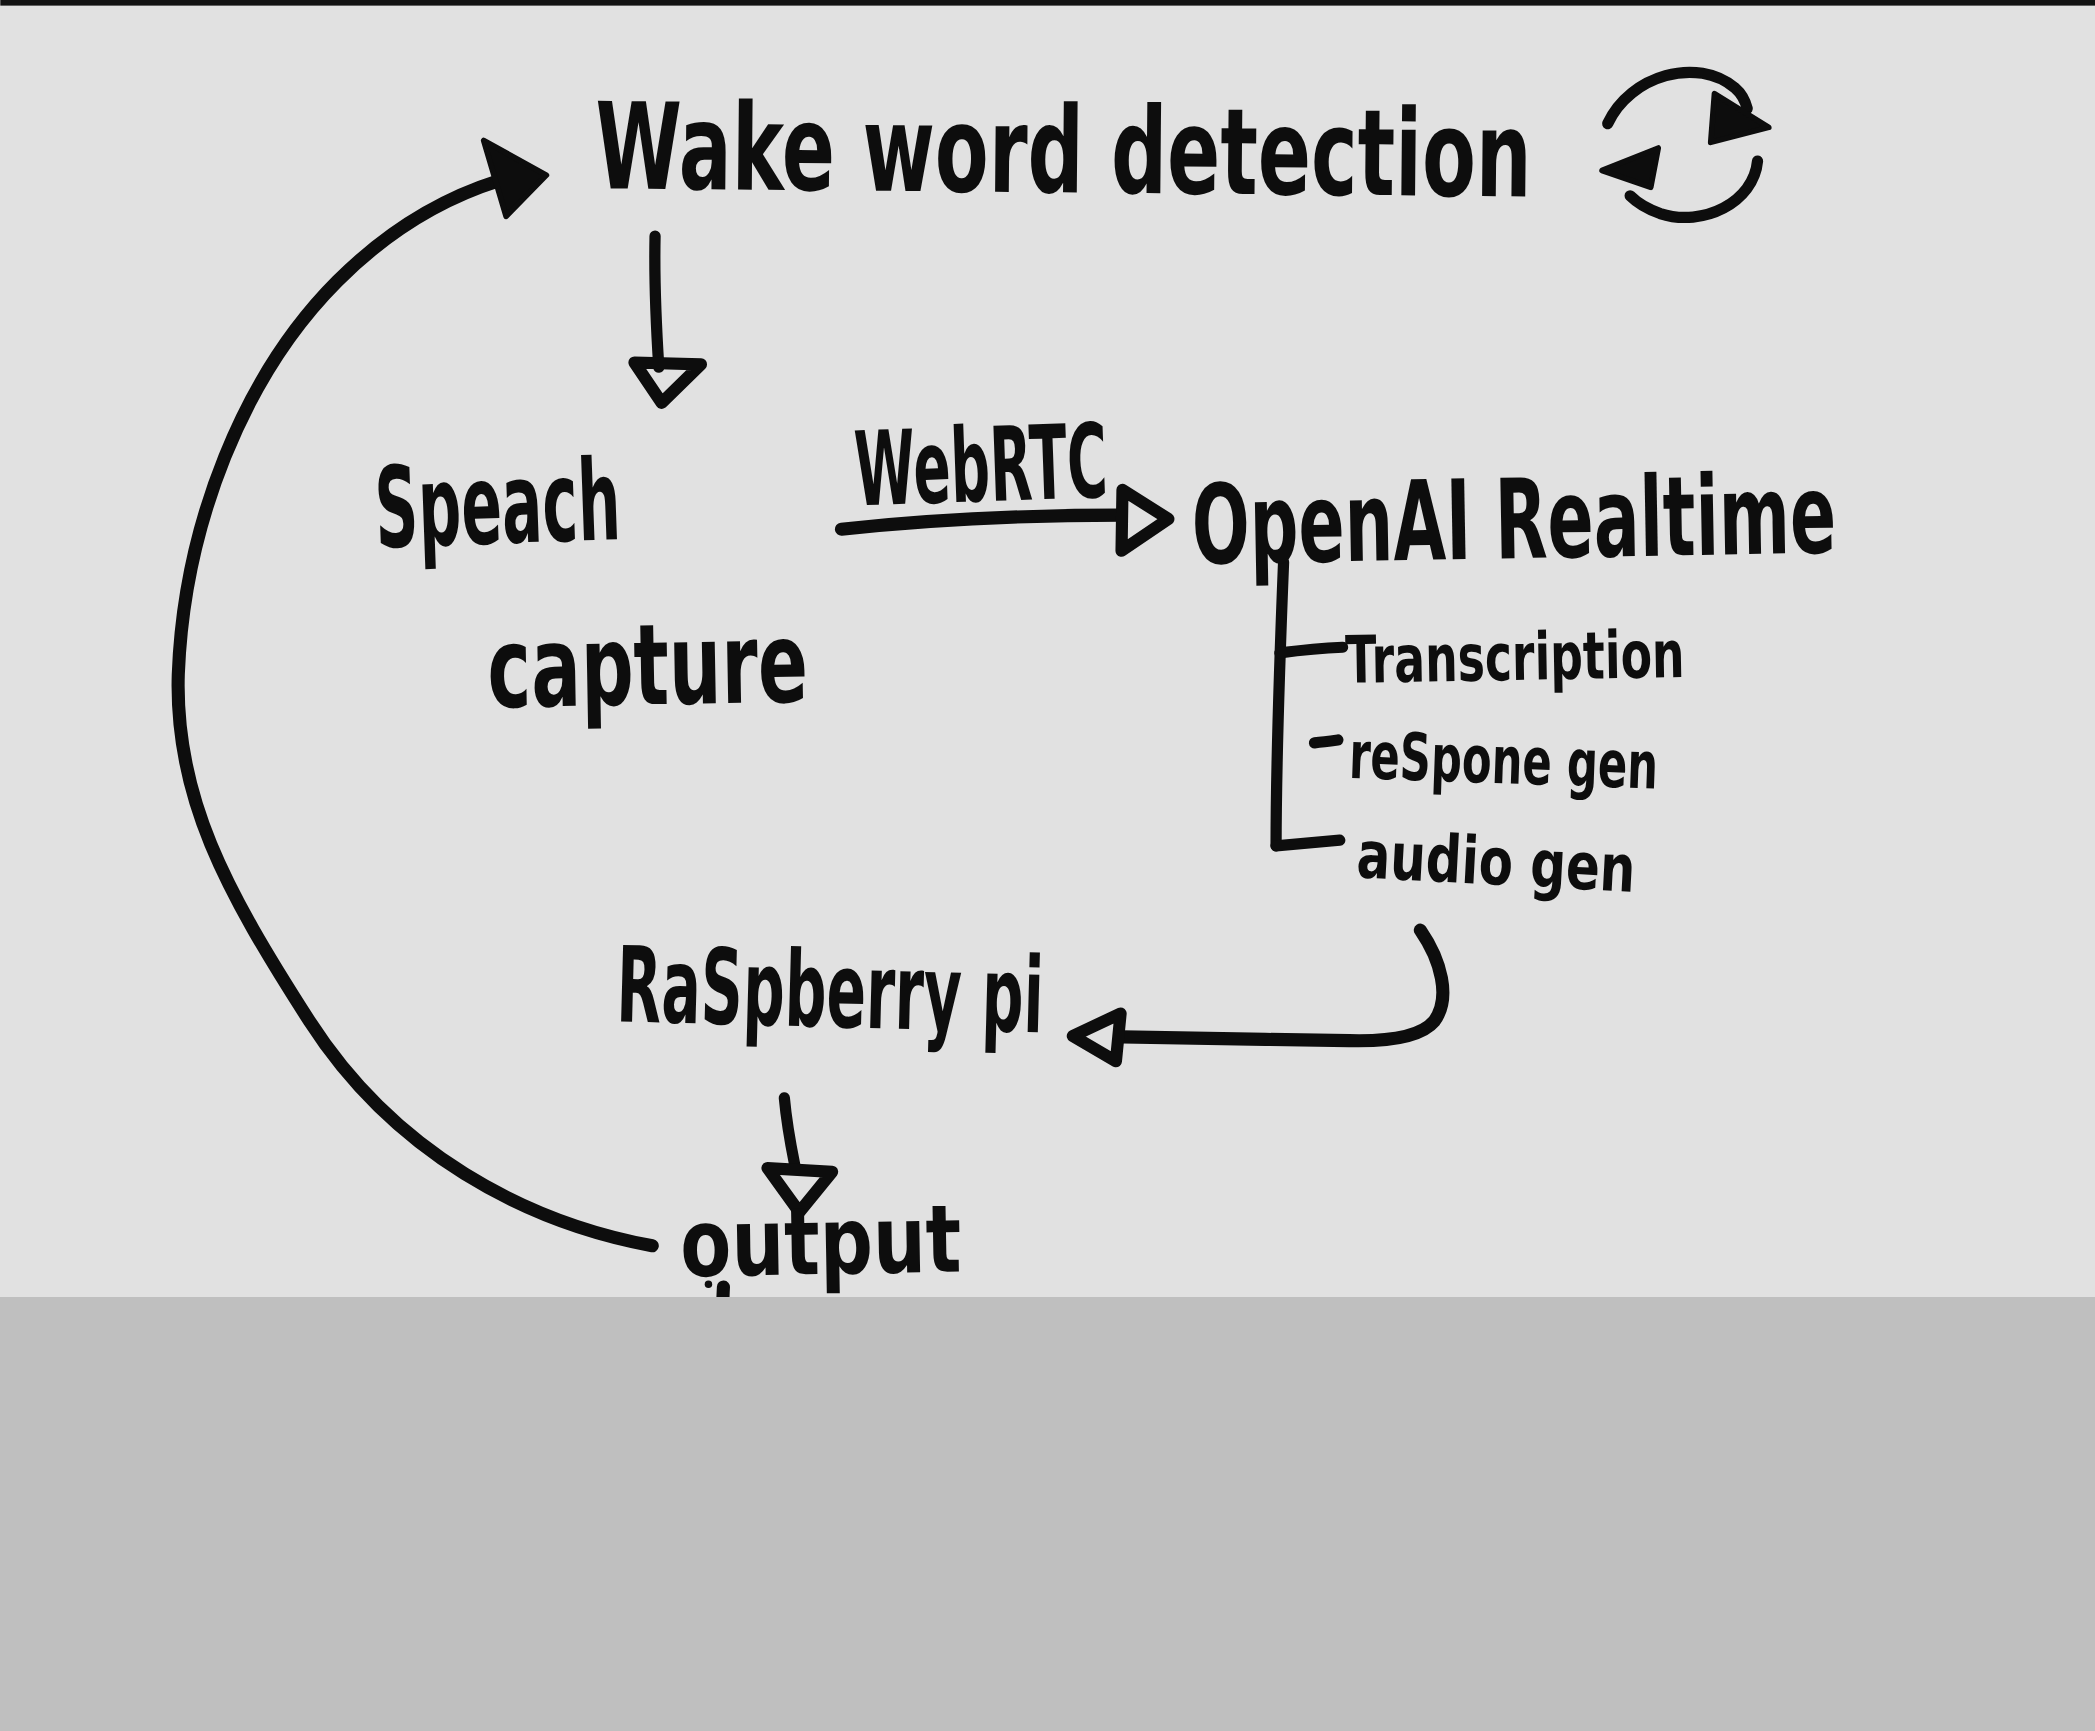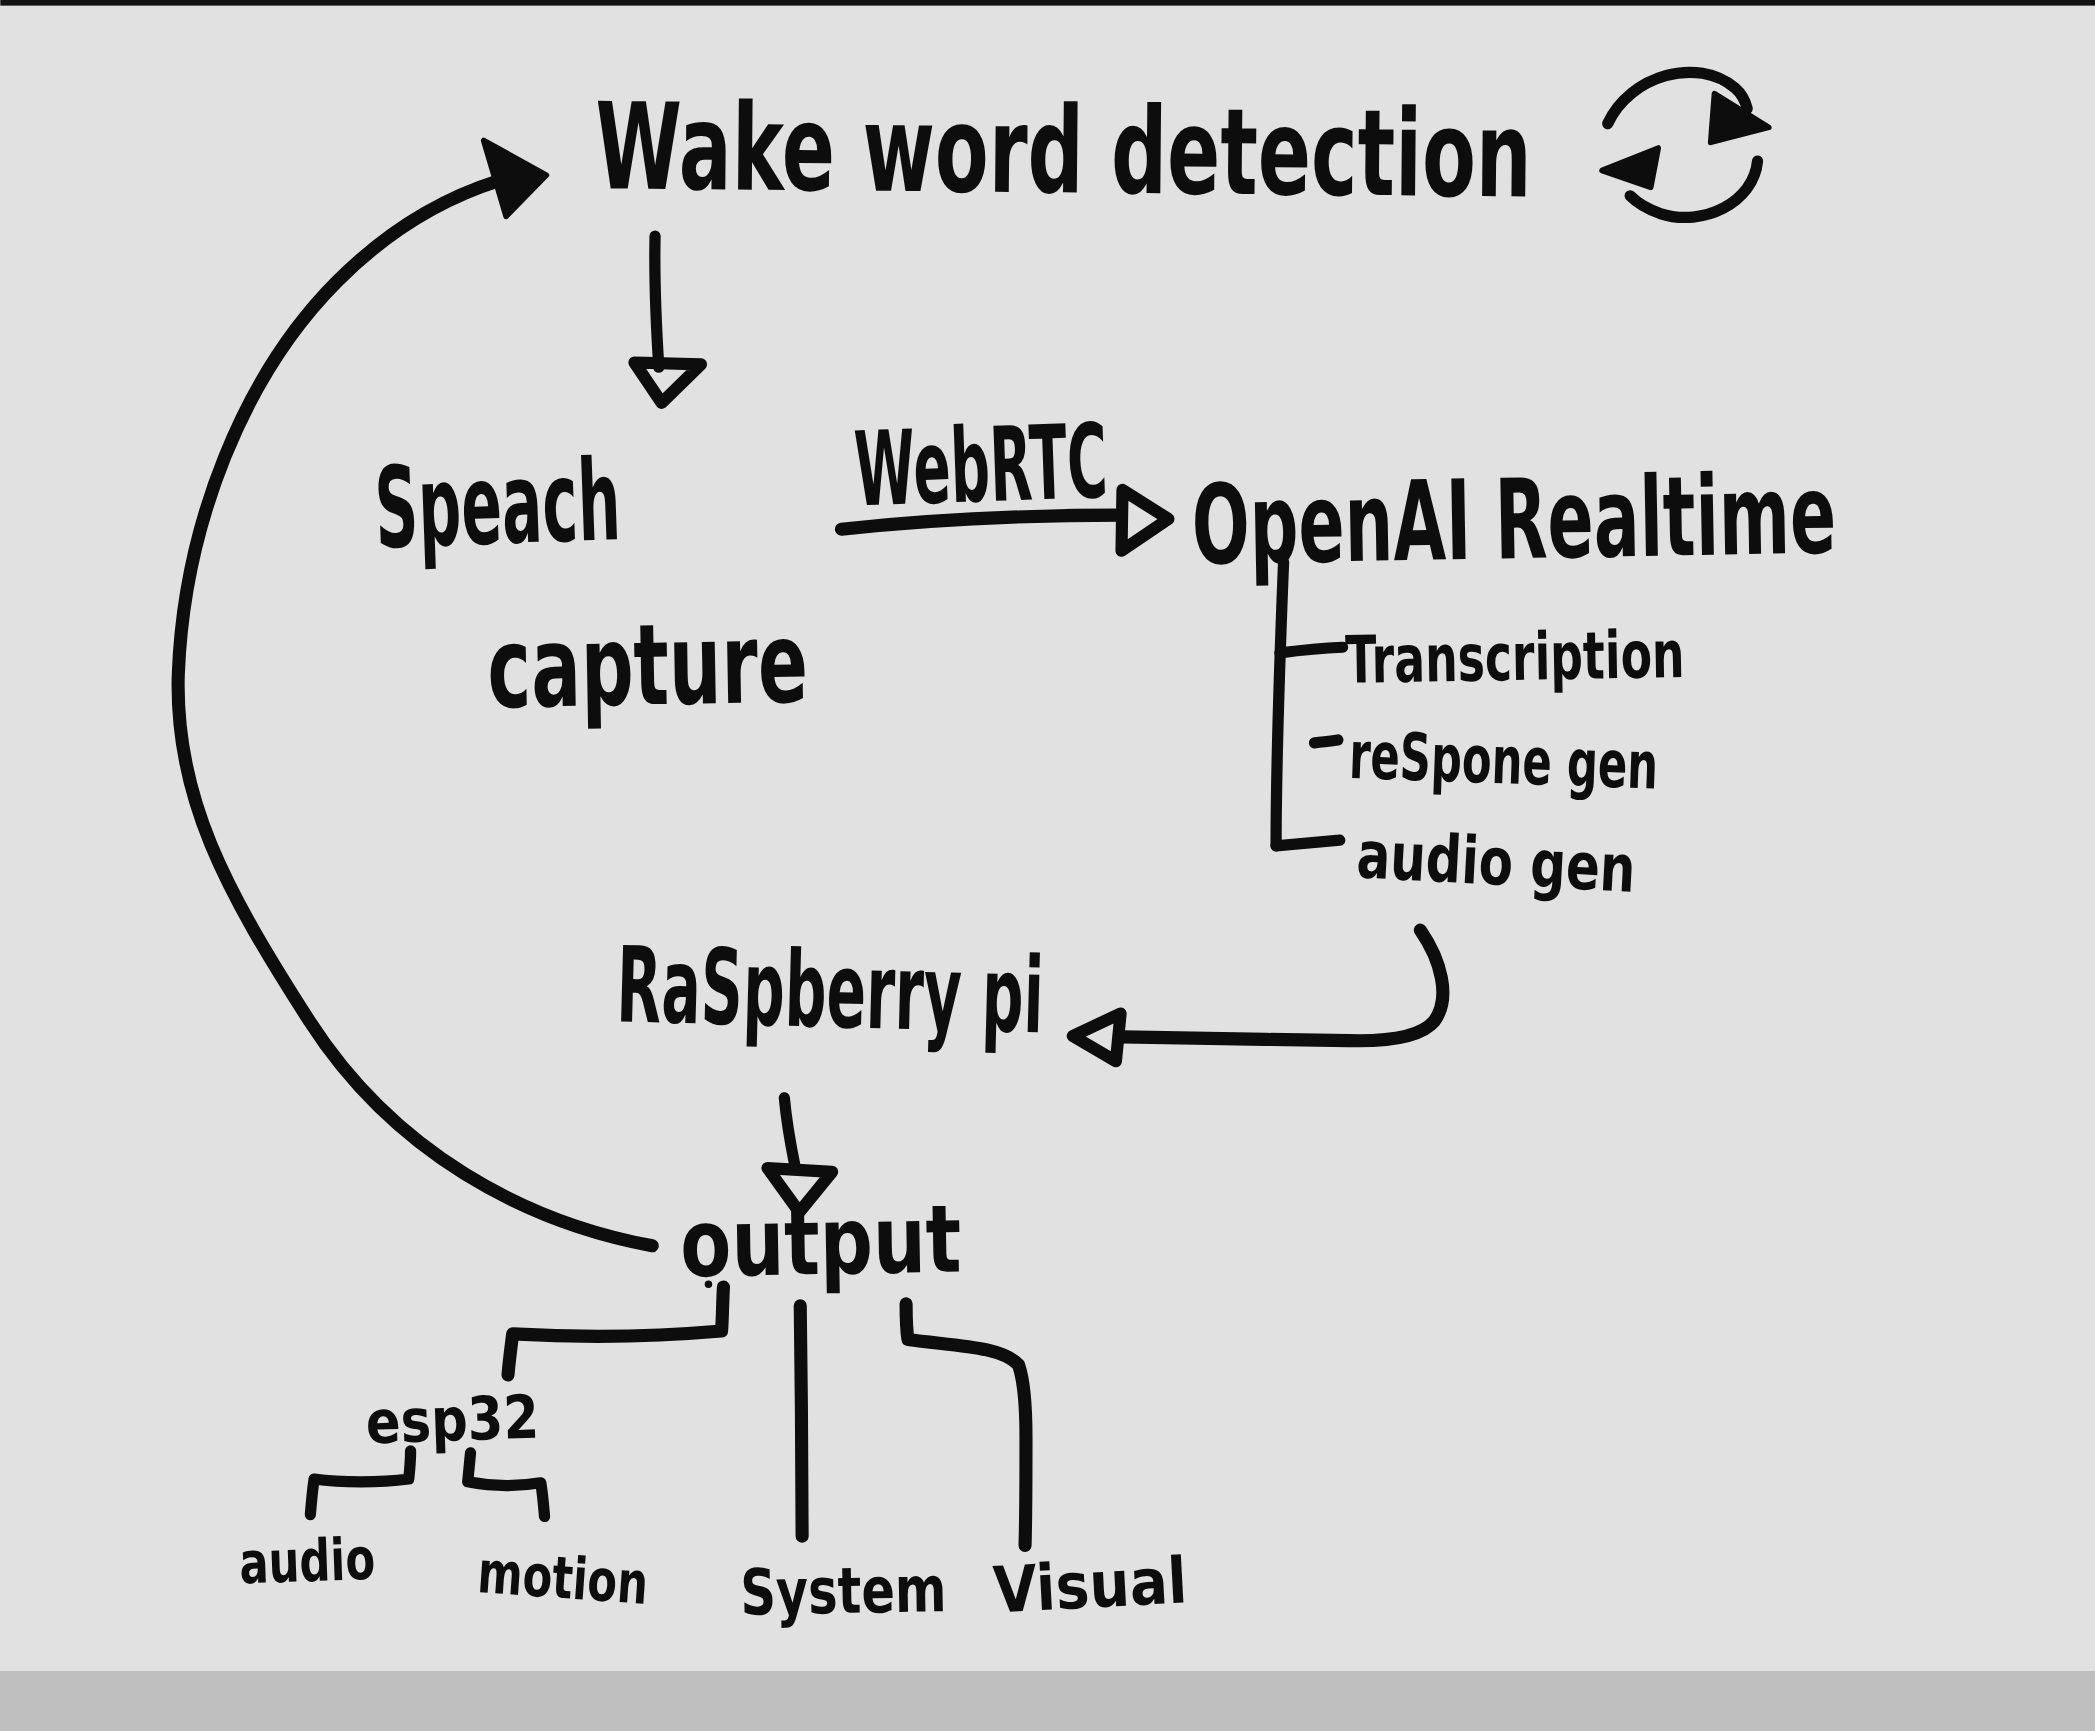--- a/index.html
+++ b/index.html
@@ -1,18 +1,18 @@
 <!DOCTYPE html>
 <html style="font-size:15px"><head>
 <meta charset="utf-8">
 <style>
   html,body { margin:0; padding:0; background:#bfbfbf; }
   .page {
     position:relative;
-    width:2096px; height:1671px;
+    width:2096px; height:1297px;
     background:#e1e1e1;
     overflow:hidden;
   }
   svg { display:block; width:2096px; height:1731px; }
   .stroke {
     fill:none;
     stroke:#0d0d0d;
     stroke-width:14;
     stroke-linecap:round;
     stroke-linejoin:round;

